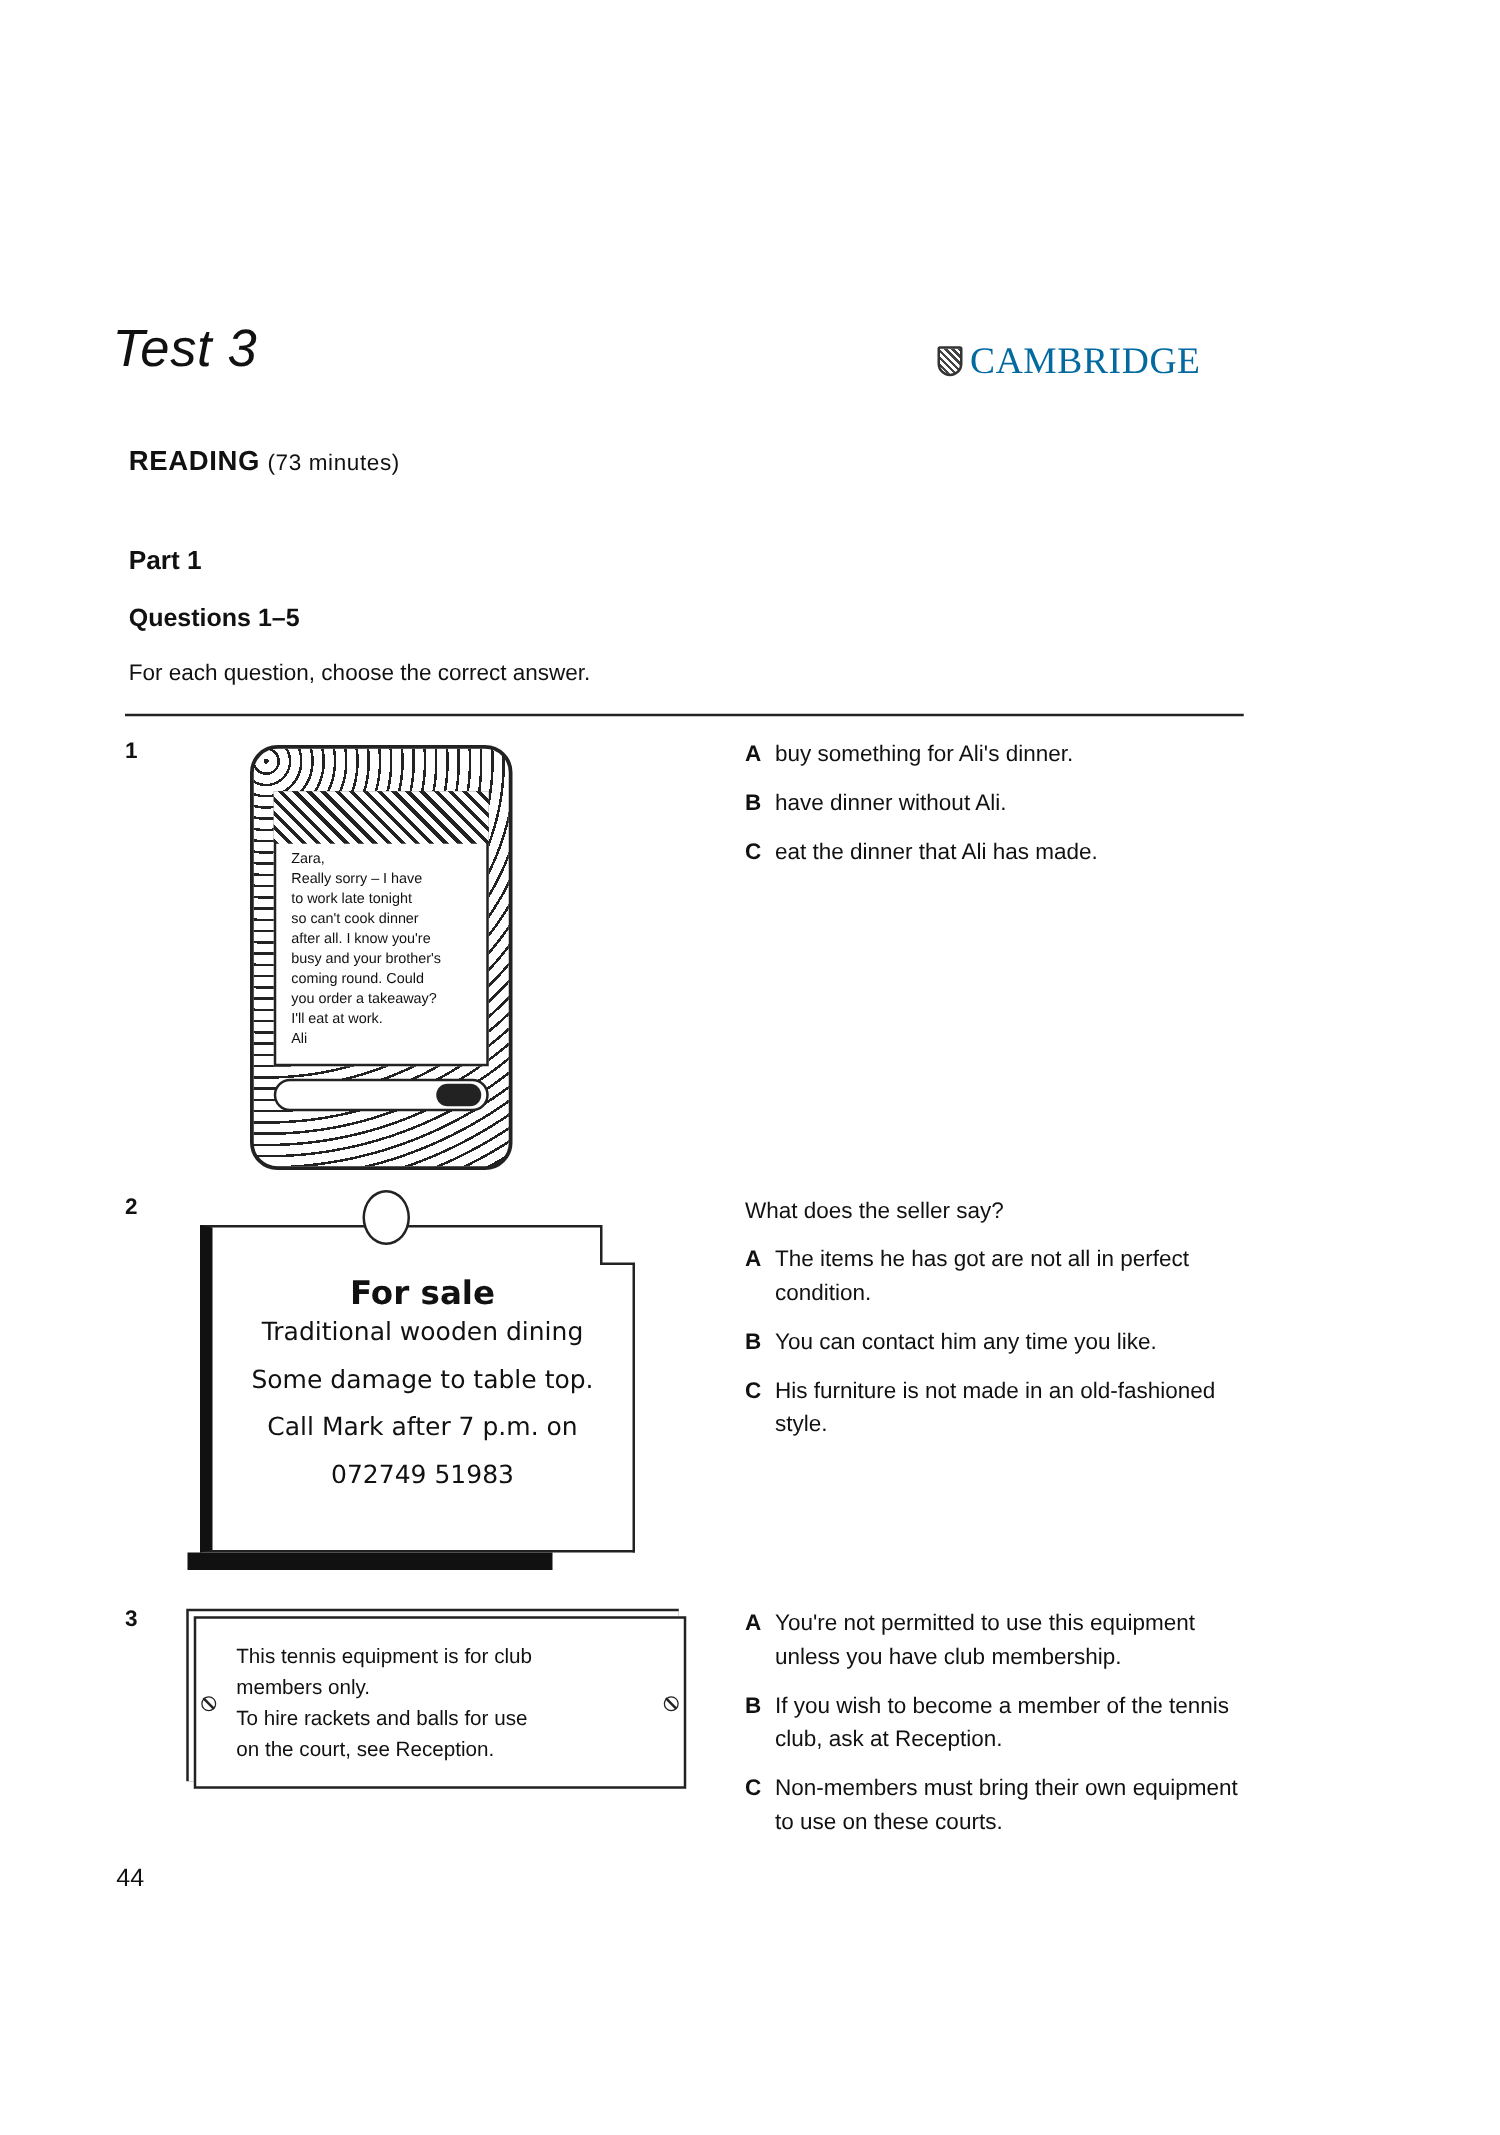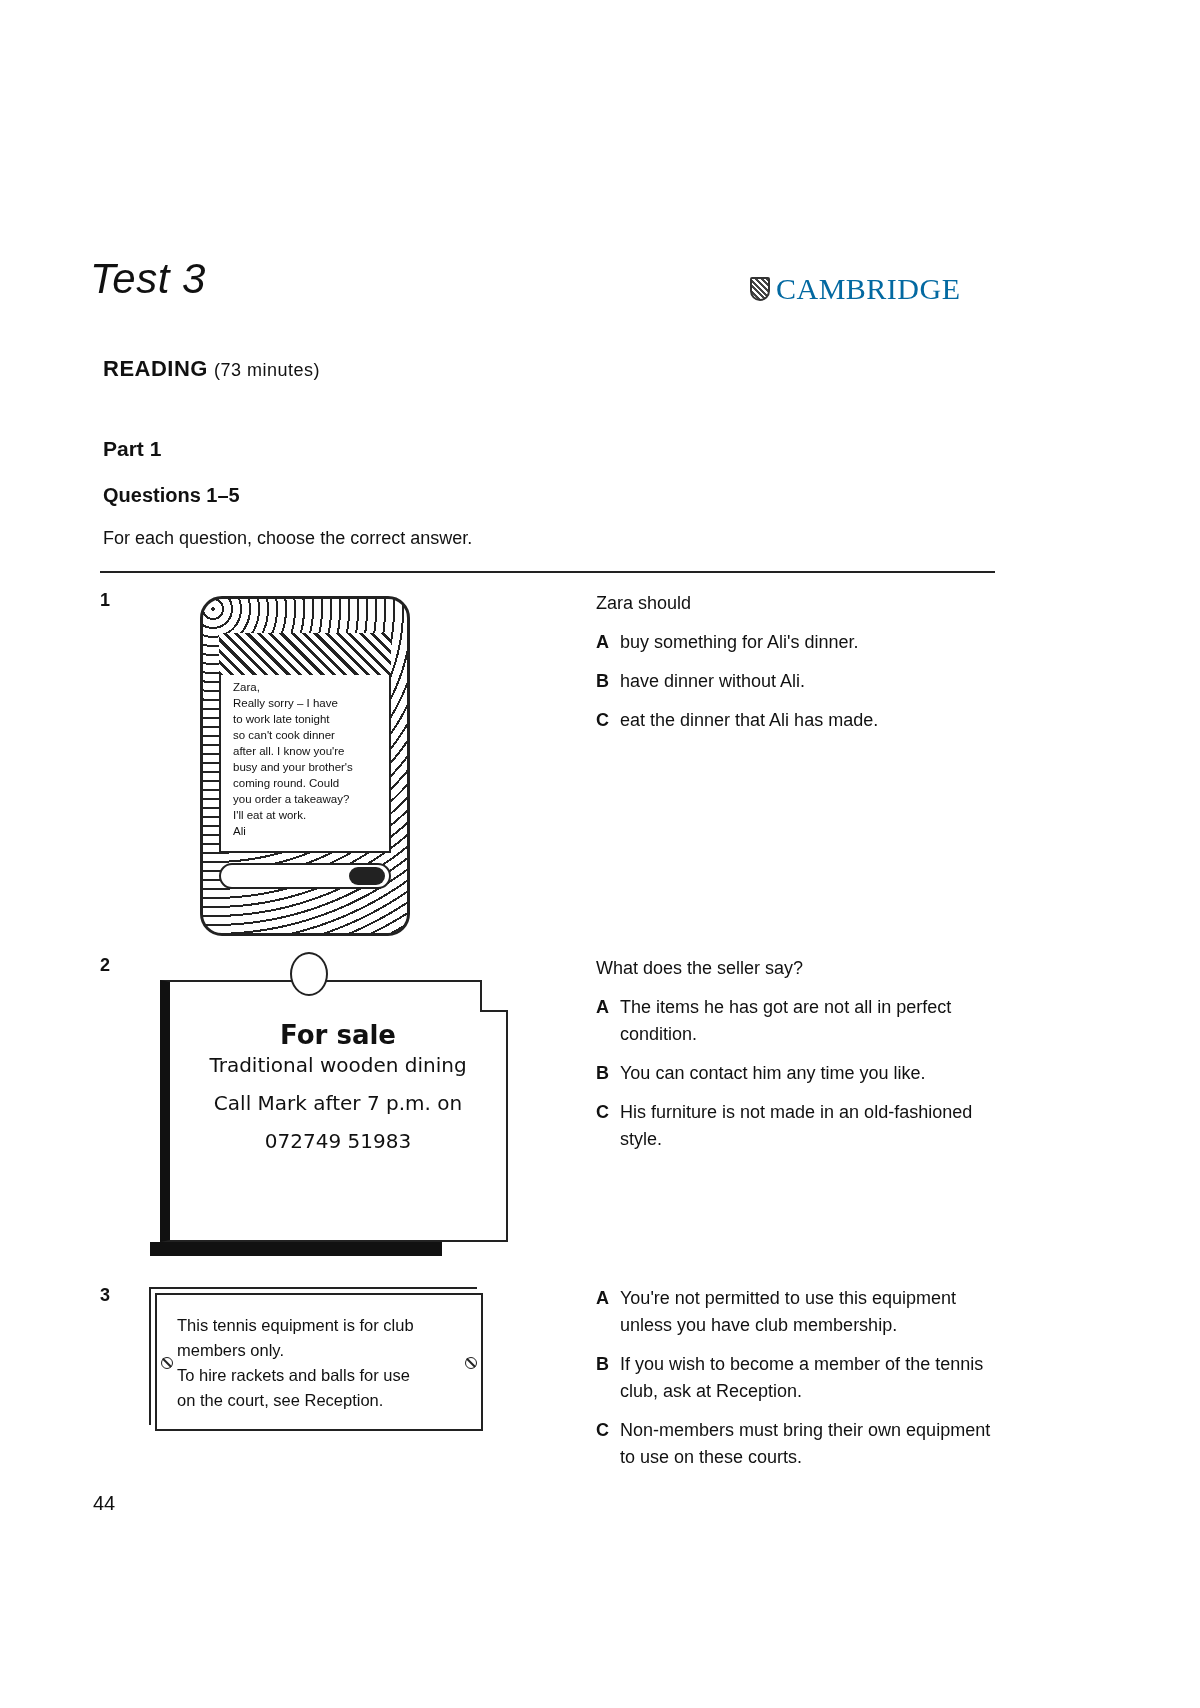--- a/index.html
+++ b/index.html
@@ -31,21 +31,21 @@
     .phone-btns { position: absolute; left: 16px; top: 264px; width: 172px; height: 26px; border: 2px solid #222; border-radius: 14px; background: #fff; box-sizing: border-box; }
     .phone-btn-r { position: absolute; right: 4px; top: 2px; width: 36px; height: 18px; border-radius: 10px; background: #222; }
     
     .notice { left: 160px; top: 980px; width: 348px; height: 262px; border: 2px solid #222; border-left: 10px solid #111; background: #fff; box-sizing: border-box; text-align: center; font-family: "DejaVu Sans", sans-serif; }
     .notice-pin { position: absolute; left: 120px; top: -30px; width: 34px; height: 40px; border: 2px solid #222; border-radius: 50%; background: #fff; }
     .notice-curl { position: absolute; right: -2px; top: -2px; width: 26px; height: 30px; background: #fff; border-left: 2px solid #222; border-bottom: 2px solid #222; }
     .notice-title { margin-top: 38px; font-size: 26px; font-weight: bold; }
     .notice-line { font-size: 20px; line-height: 30px; color: #111; }
     .notice-shadow { left: 150px; top: 1242px; width: 292px; height: 14px; background: #111; }
     
-    .sign { left: 155px; top: 1293px; width: 328px; height: 138px; border: 2px solid #222; box-shadow: -5px -5px 0 -1px #fff, -6px -6px 0 0 #222; background: #fff; box-sizing: border-box; padding: 18px 14px 0 20px; }
+    .sign { left: 155px; top: 1293px; width: 394px; height: 138px; border: 2px solid #222; box-shadow: -5px -5px 0 -1px #fff, -6px -6px 0 0 #222; background: #fff; box-sizing: border-box; padding: 18px 14px 0 32px; }
     .sign-line { font-size: 16.5px; line-height: 25px; }
     .screw { position: absolute; width: 10px; height: 10px; border: 1.5px solid #222; border-radius: 50%; top: 62px; }
     .screw::after { content: ""; position: absolute; left: 4px; top: -1px; width: 1.5px; height: 12px; background: #222; transform: rotate(-45deg); }
     .page-num { left: 93px; top: 1492px; font-size: 20px; }
   </style>
 </head>
 <body>
 
 <div class="abs test-title">Test 3</div>
 
@@ -76,41 +76,41 @@
 you order a takeaway?
 I'll eat at work.
 Ali</div>
   </div>
   <div class="phone-top"></div>
   <div class="phone-btns">
       <span class="phone-btn-r"></span>
     </div>
 </div>
 <div class="abs opts" style="top:590px">
-  <div class="stem">Zara should</div>
   <div class="opt">
       <span class="letter">A</span>
       <span>buy something for Ali's dinner.</span>
     </div>
   <div class="opt">
       <span class="letter">B</span>
       <span>have dinner without Ali.</span>
     </div>
   <div class="opt">
       <span class="letter">C</span>
       <span>eat the dinner that Ali has made.</span>
     </div>
 </div>
 
 <div class="abs qnum" style="top:955px">2</div>
 <div class="abs notice">
   <span class="notice-pin"></span>
   <span class="notice-curl"></span>
   <div class="notice-title">For sale</div>
   <div class="notice-line">Traditional wooden dining</div>
+  <div class="notice-line" style="margin-top:8px">Some damage to table top.</div>
   <div class="notice-line" style="margin-top:8px">Call Mark after 7 p.m. on</div>
   <div class="notice-line" style="margin-top:8px">072749 51983</div>
 </div>
 <div class="abs notice-shadow"></div>
 <div class="abs opts" style="top:955px">
   <div class="stem">What does the seller say?</div>
   <div class="opt">
       <span class="letter">A</span>
       <span>The items he has got are not all in perfect condition.</span>
     </div>

